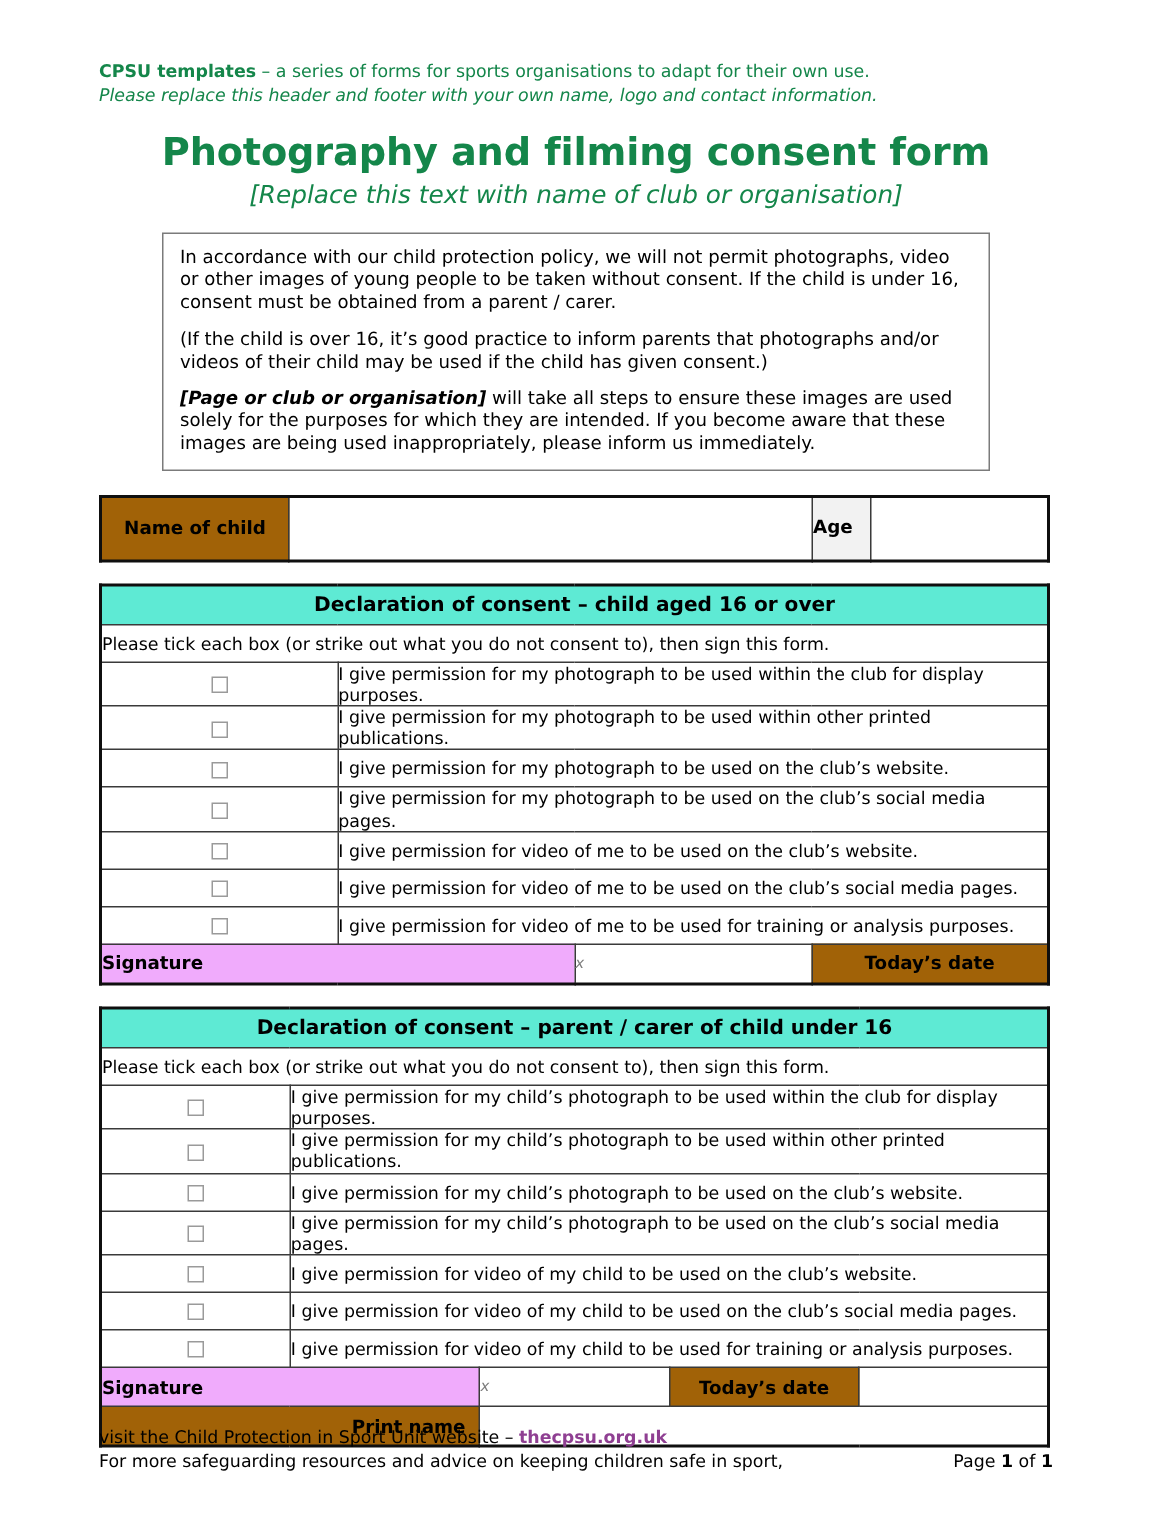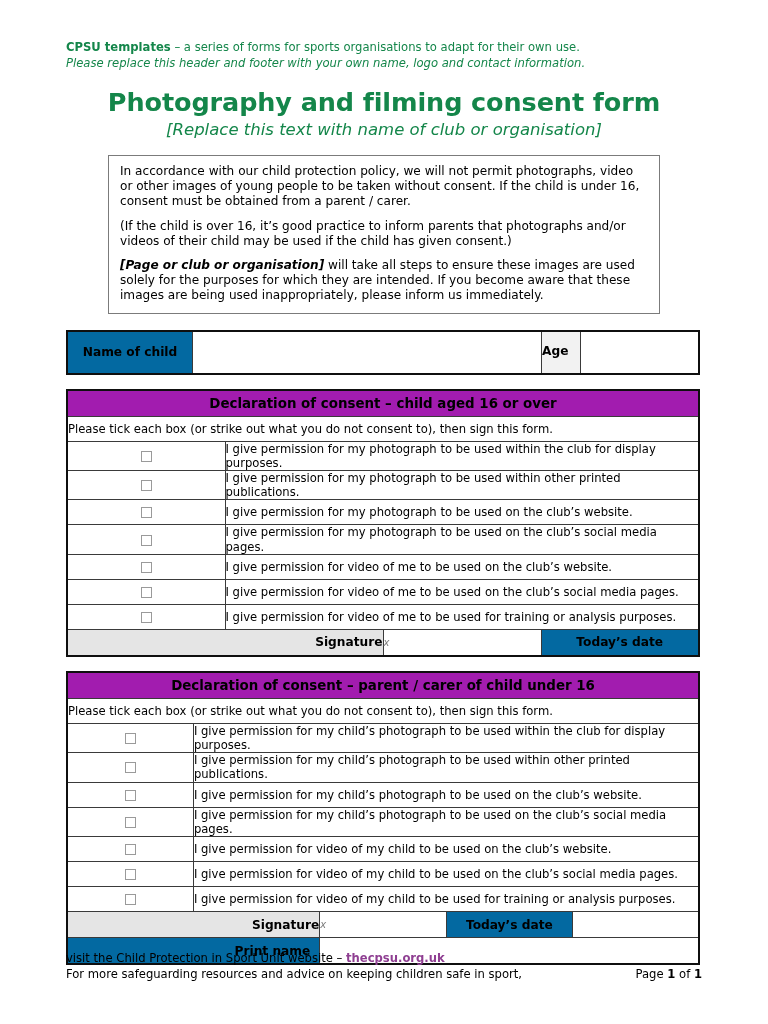--- a/index.html
+++ b/index.html
@@ -77,42 +77,42 @@
   .tbl td {
     border: 1px solid #3a3a3a;
     padding: 0;
     vertical-align: middle;
   }
 
   
   .namebox { margin-top: 16px; }
   .namebox td { height: 41px; }
   .cell-label {
-    background: #0369a1;
+    background: #a16207;
     font-weight: bold;
     font-size: 12.2px;
     text-align: center;
     padding: 0 6px;
   }
   .cell-label.rt { text-align: right; padding-right: 9px; }
   .cell-age {
     background: #f2f2f2;
     font-weight: bold;
     font-size: 12.2px;
     text-align: left;
     padding: 3px 4px;
     vertical-align: top;
     line-height: 13.5px;
     word-break: break-all;
   }
 
   
   .decl { margin-top: 14px; }
   .sect-head {
-    background: #a21caf;
+    background: #5eead4;
     text-align: center;
     font-weight: bold;
     font-size: 13.4px;
     height: 25px;
     border: 1px solid #3a3a3a;
     margin-left: 48px;
   }
   .instr {
     height: 24px;
     font-size: 11.6px;
@@ -132,24 +132,24 @@
     vertical-align: middle;
   }
   .opt-text {
     font-size: 11.6px;
     padding: 5px 6px 5px 2px;
     line-height: 14.2px;
   }
   .row-opt td { height: 24px; }
   .row-opt-tall td { height: 38px; }
   .sig-label {
-    background: #e5e5e5;
+    background: #f0abfc;
     font-weight: bold;
     font-size: 12.2px;
-    text-align: right;
+    text-align: left;
     padding-right: 9px;
   }
   .sig-x {
     font-size: 10px;
     font-style: italic;
     color: #7d7d7d;
     padding-left: 8px;
   }
   .row-sig td { height: 25px; }
   .row-print td { height: 25px; }

